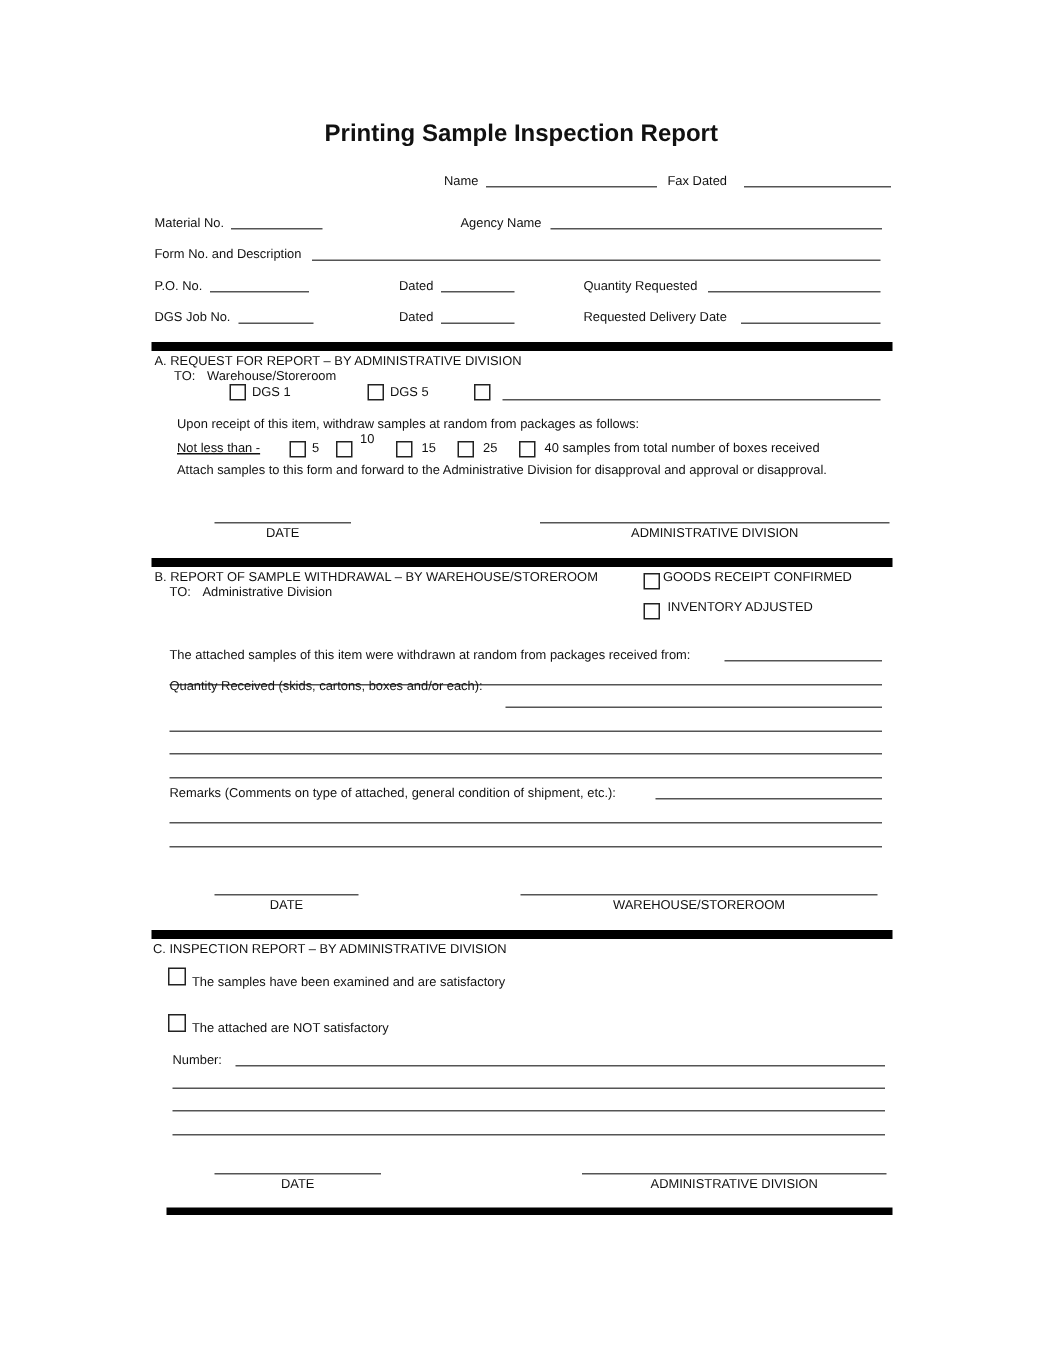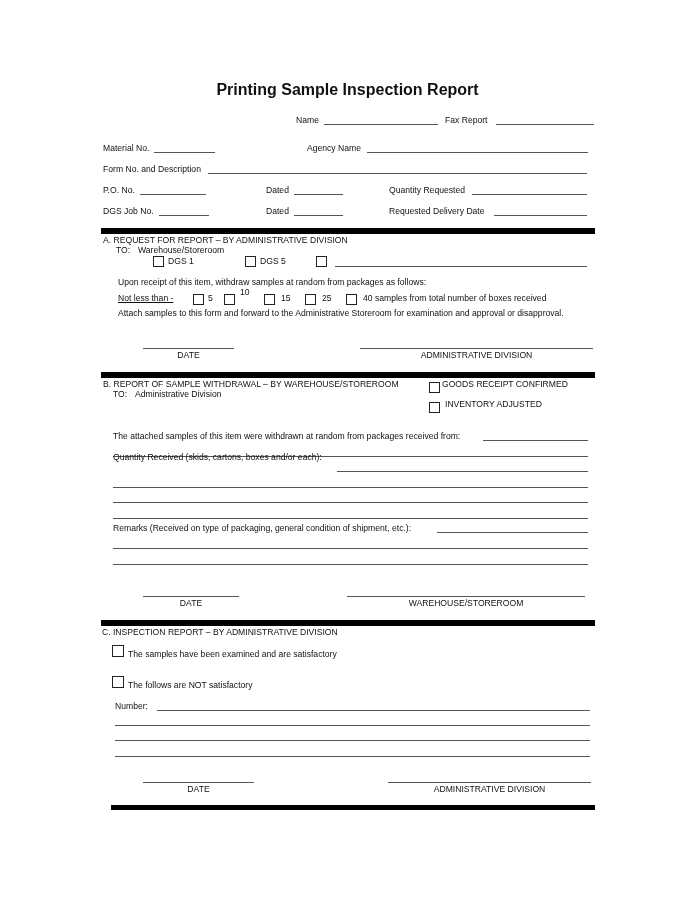--- a/index.html
+++ b/index.html
@@ -24,21 +24,21 @@
     .u { text-decoration: underline; }
     .center { text-align: center; }
   </style>
 </head>
 <body>
 
 <div class="title">Printing Sample Inspection Report</div>
 
 <span class="abs" style="left:296px;top:116px;">Name</span>
 <div class="ul" style="left:324px;top:124px;width:114px;"></div>
-<span class="abs" style="left:445px;top:116px;">Fax Report</span>
+<span class="abs" style="left:445px;top:116px;">Fax Dated</span>
 <div class="ul" style="left:496px;top:124px;width:98px;"></div>
 
 <span class="abs" style="left:103px;top:144px;">Material No.</span>
 <div class="ul" style="left:154px;top:152px;width:61px;"></div>
 <span class="abs" style="left:307px;top:144px;">Agency Name</span>
 <div class="ul" style="left:367px;top:152px;width:221px;"></div>
 
 <span class="abs" style="left:103px;top:165px;">Form No. and Description</span>
 <div class="ul" style="left:208px;top:173px;width:379px;"></div>
 
@@ -75,21 +75,21 @@
 <span class="abs" style="left:208px;top:294px;">5</span>
 <div class="cb" style="left:224px;top:294px;"></div>
 <span class="abs" style="left:240px;top:288px;">10</span>
 <div class="cb" style="left:264px;top:294px;"></div>
 <span class="abs" style="left:281px;top:294px;">15</span>
 <div class="cb" style="left:305px;top:294px;"></div>
 <span class="abs" style="left:322px;top:294px;text-align:center;">25</span>
 <div class="cb" style="left:346px;top:294px;"></div>
 <span class="abs" style="left:363px;top:294px;">40 samples from total number of boxes received</span>
 
-<span class="abs" style="left:118px;top:309px;">Attach samples to this form and forward to the Administrative Storeroom for examination and approval or disapproval.</span>
+<span class="abs" style="left:118px;top:309px;">Attach samples to this form and forward to the Administrative Division for disapproval and approval or disapproval.</span>
 
 <div class="ul" style="left:143px;top:348px;width:91px;"></div>
 <span class="abs center" style="left:143px;width:91px;top:351px;">DATE</span>
 <div class="ul" style="left:360px;top:348px;width:233px;"></div>
 <span class="abs center" style="left:360px;width:233px;top:351px;">ADMINISTRATIVE DIVISION</span>
 
 <div class="bar" style="top:372px;"></div>
 <span class="abs" style="left:103px;top:380px;">B. REPORT OF SAMPLE WITHDRAWAL – BY WAREHOUSE/STOREROOM</span>
 <span class="abs" style="left:113px;top:390px;">TO:</span>
 <span class="abs" style="left:135px;top:390px;">Administrative Division</span>
@@ -102,37 +102,37 @@
 <span class="abs" style="left:113px;top:432px;">The attached samples of this item were withdrawn at random from packages received from:</span>
 <div class="ul" style="left:483px;top:440px;width:105px;"></div>
 <div class="ul" style="left:113px;top:456px;width:475px;"></div>
 
 <span class="abs" style="left:113px;top:453px;">Quantity Received (skids, cartons, boxes and/or each):</span>
 <div class="ul" style="left:337px;top:471px;width:251px;"></div>
 <div class="ul" style="left:113px;top:487px;width:475px;"></div>
 <div class="ul" style="left:113px;top:502px;width:475px;"></div>
 <div class="ul" style="left:113px;top:518px;width:475px;"></div>
 
-<span class="abs" style="left:113px;top:524px;">Remarks (Received on type of packaging, general condition of shipment, etc.):</span>
+<span class="abs" style="left:113px;top:524px;">Remarks (Comments on type of attached, general condition of shipment, etc.):</span>
 <div class="ul" style="left:437px;top:532px;width:151px;"></div>
 <div class="ul" style="left:113px;top:548px;width:475px;"></div>
 <div class="ul" style="left:113px;top:564px;width:475px;"></div>
 
 <div class="ul" style="left:143px;top:596px;width:96px;"></div>
 <span class="abs center" style="left:143px;width:96px;top:599px;">DATE</span>
 <div class="ul" style="left:347px;top:596px;width:238px;"></div>
 <span class="abs center" style="left:347px;width:238px;top:599px;">WAREHOUSE/STOREROOM</span>
 
 <div class="bar" style="top:620px;"></div>
 <span class="abs" style="left:102px;top:628px;">C.  INSPECTION REPORT – BY ADMINISTRATIVE DIVISION</span>
 
 <div class="cb lg" style="left:112px;top:645px;"></div>
 <span class="abs" style="left:128px;top:650px;">The samples have been examined and are satisfactory</span>
 <div class="cb lg" style="left:112px;top:676px;"></div>
-<span class="abs" style="left:128px;top:681px;">The follows are NOT satisfactory</span>
+<span class="abs" style="left:128px;top:681px;">The attached are NOT satisfactory</span>
 
 <span class="abs" style="left:115px;top:702px;">Number:</span>
 <div class="ul" style="left:157px;top:710px;width:433px;"></div>
 <div class="ul" style="left:115px;top:725px;width:475px;"></div>
 <div class="ul" style="left:115px;top:740px;width:475px;"></div>
 <div class="ul" style="left:115px;top:756px;width:475px;"></div>
 
 <div class="ul" style="left:143px;top:782px;width:111px;"></div>
 <span class="abs center" style="left:143px;width:111px;top:785px;">DATE</span>
 <div class="ul" style="left:388px;top:782px;width:203px;"></div>

